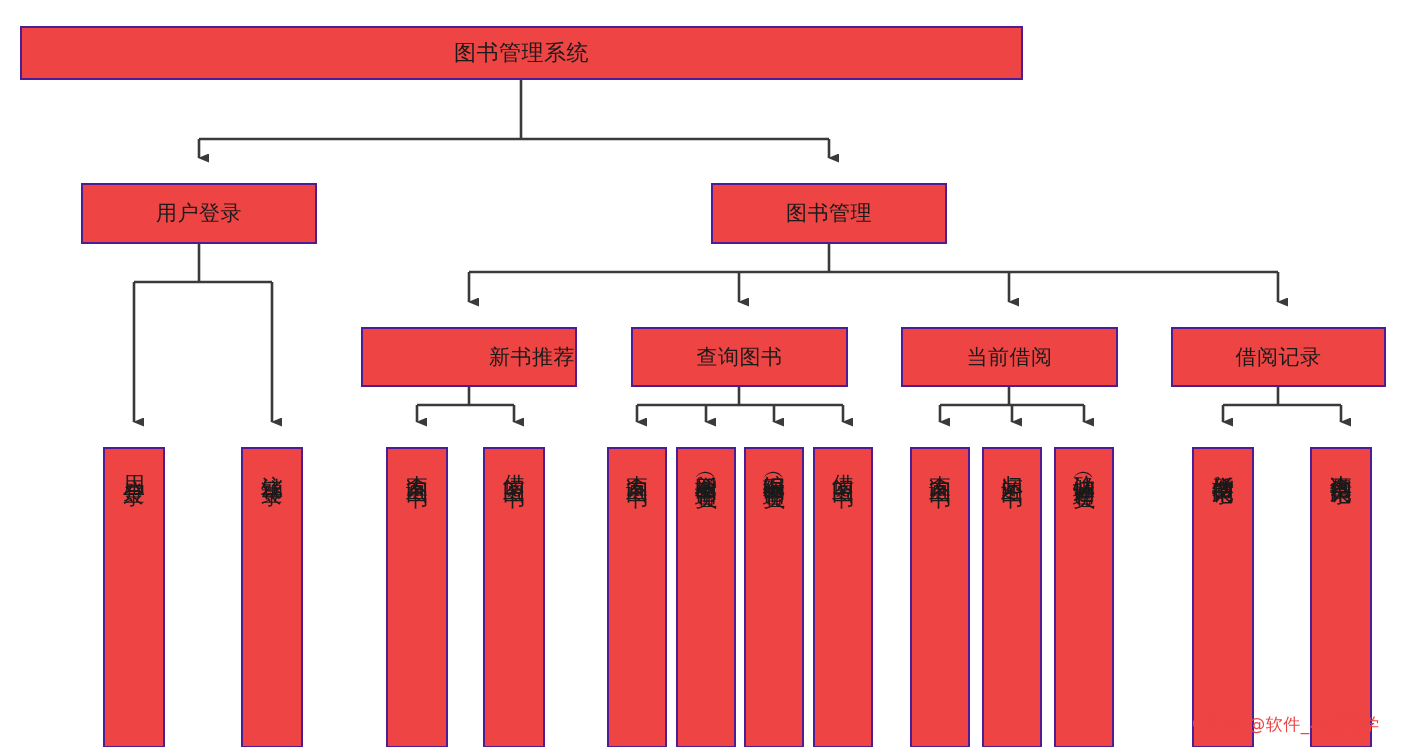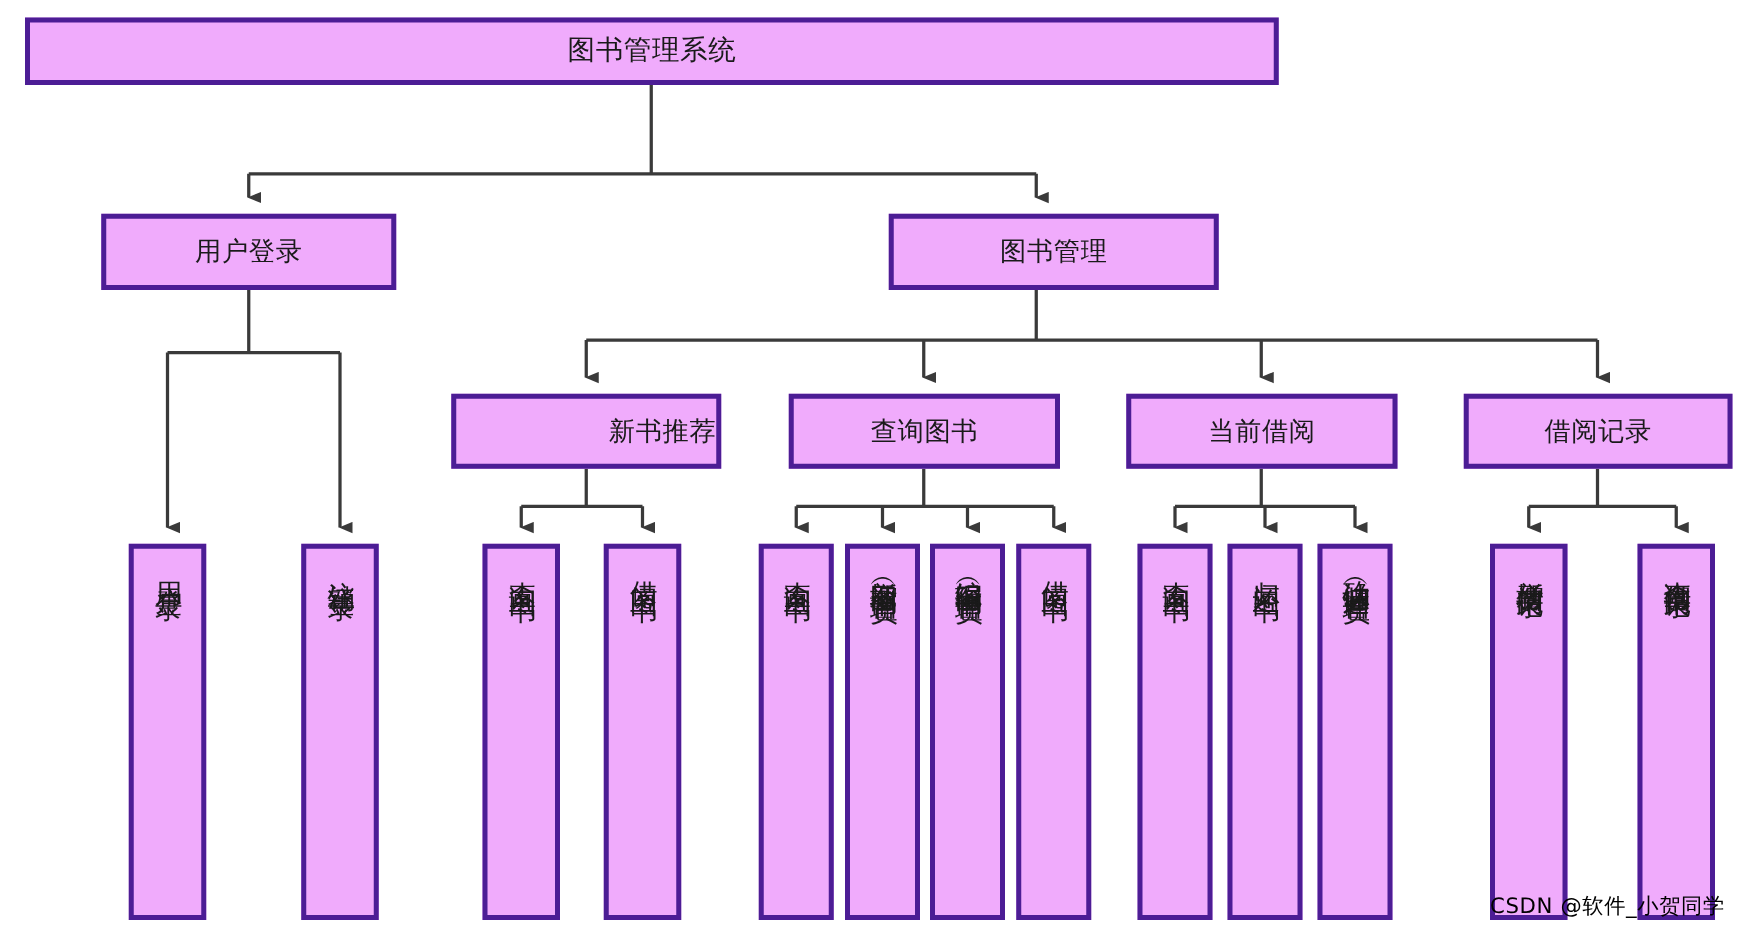--- a/index.html
+++ b/index.html
@@ -17,26 +17,27 @@
   }
   svg.edges{
     position:absolute;
     left:0; top:0;
     width:1405px; height:747px;
     pointer-events:none;
   }
   .node{
     position:absolute;
     box-sizing:border-box;
-    background:#f0abfc;
-    border:4px solid #4c1d95;
+    background:#ef4444;
+    border:2px solid #4c1d95;
     display:flex;
     align-items:center;
     justify-content:center;
     color:#1a1a1a;
+    margin-top:12px;
   }
   .node .label{
     display:block;
     text-align:center;
     line-height:1.18;
     white-space:nowrap;
   }
   
   .node.horiz .label{
     font-size:21px;
@@ -57,21 +58,21 @@
     letter-spacing:4px;
     white-space:nowrap;
     height:auto;
   }
   .node.leaf.tall .label{ letter-spacing:2px; }
   .watermark{
     position:absolute;
     left:1192px;
     top:713px;
     font-size:17px;
-    color:#000000;
+    color:#ef4444;
     white-space:nowrap;
     letter-spacing:0.5px;
     font-family:"DejaVu Sans","Liberation Sans",sans-serif;
   }
 </style>
 </head>
 <body>
 
 <div id="canvas">
 
@@ -125,21 +126,21 @@
     </g>
   </svg>
 
   <div class="node horiz root" style="left:20px;top:14px;width:1003px;height:54px;">
     <span class="label">图书管理系统</span>
   </div>
 
   <div class="node horiz" style="left:81px;top:171px;width:236px;height:61px;">
     <span class="label">用户登录</span>
   </div>
-  <div class="node horiz" style="left:711px;top:171px;width:264px;height:61px;">
+  <div class="node horiz" style="left:711px;top:171px;width:236px;height:61px;">
     <span class="label">图书管理</span>
   </div>
 
   <div class="node horiz" style="left:361px;top:315px;width:216px;height:60px;justify-content:flex-end;">
     <span class="label">新书推荐</span>
   </div>
   <div class="node horiz" style="left:631px;top:315px;width:217px;height:60px;">
     <span class="label">查询图书</span>
   </div>
   <div class="node horiz" style="left:1171px;top:315px;width:215px;height:60px;">

